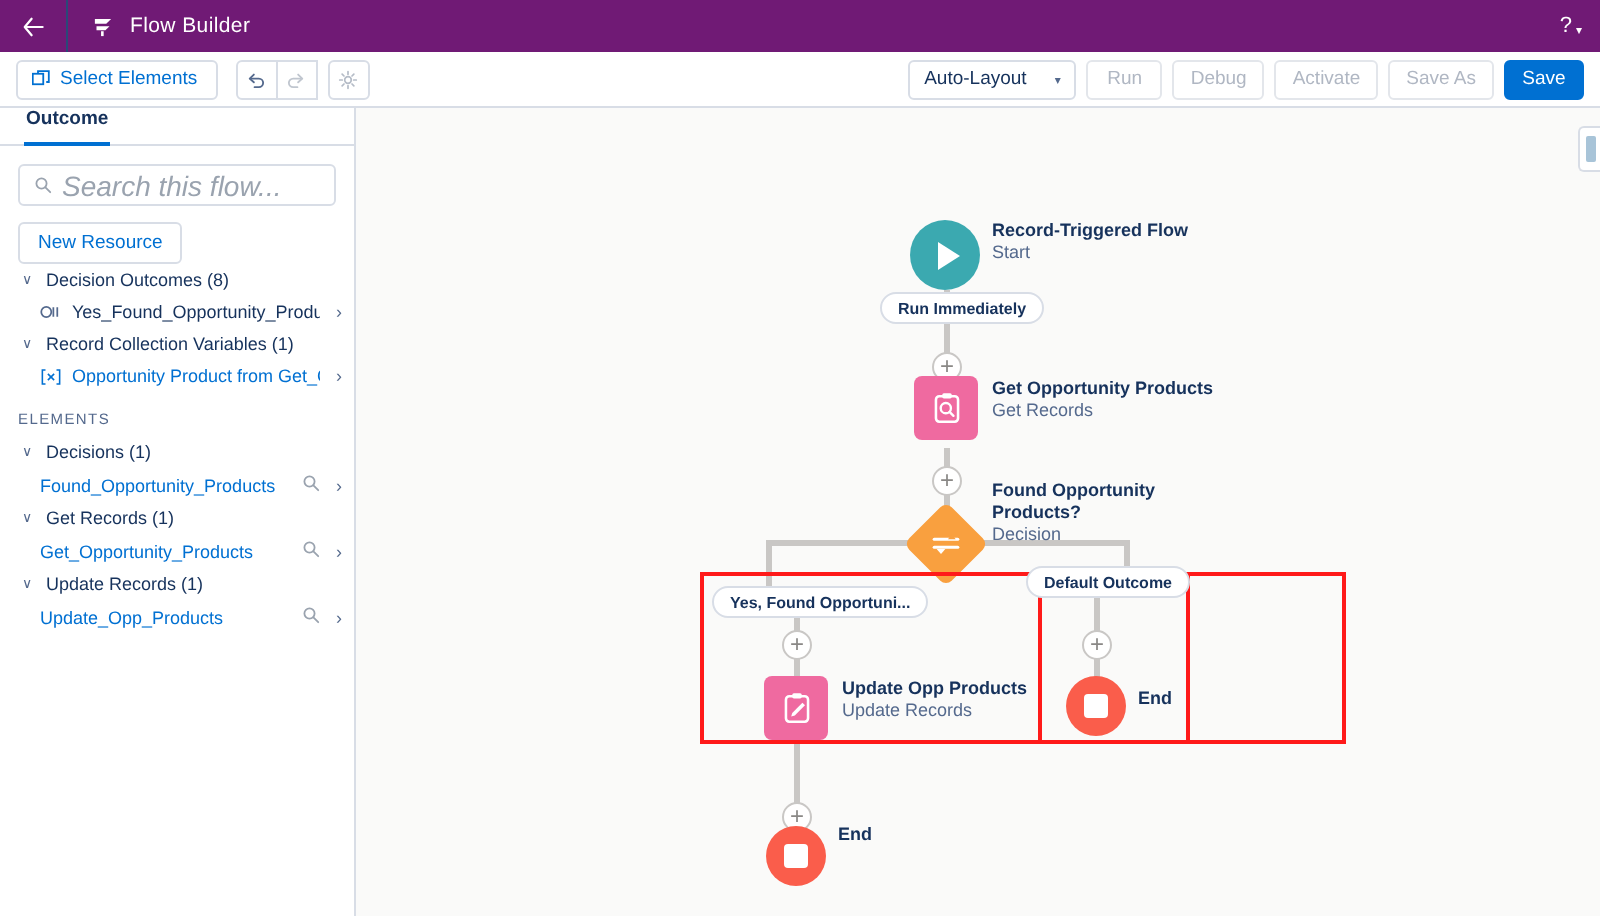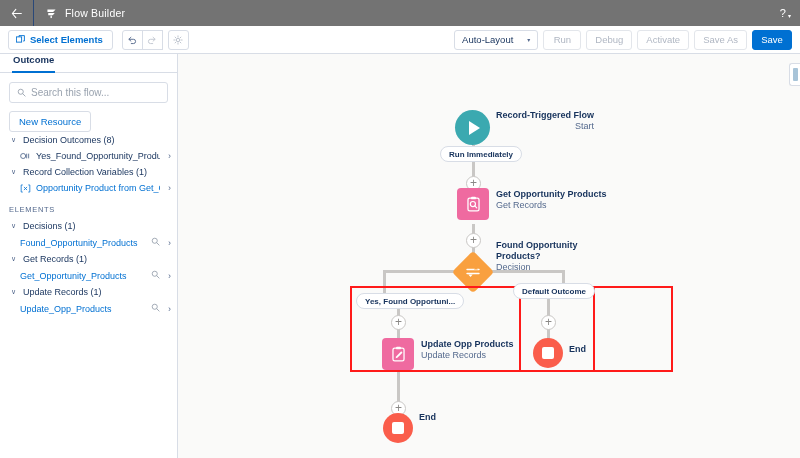--- a/index.html
+++ b/index.html
@@ -7,21 +7,21 @@
     width: 800px; height: 458px;
     font-family: "Liberation Sans", sans-serif;
     background: #fff;
     overflow: hidden;
   }
   #app { position: relative; width: 800px; height: 458px; }
 
   
   .header {
     position: absolute; top: 0; left: 0; width: 800px; height: 26px;
-    background: #737373; display: flex; align-items: center;
+    background: #701a75; display: flex; align-items: center;
   }
   .hdr-back {
     width: 34px; height: 26px; display: flex; align-items: center; justify-content: center;
     color: #fff; font-size: 12px; border-right: 1px solid #2a4878;
   }
   .hdr-flowicon {
     margin-left: 10px; width: 14px; height: 14px; display:flex; align-items:center; justify-content:center;
   }
   .hdr-title {
     color: #fff; font-size: 10.5px; margin-left: 7px; letter-spacing: .2px;
@@ -38,21 +38,21 @@
     background: #fff; border-bottom: 1px solid #d8dde6;
     display: flex; align-items: center; padding: 0 8px;
   }
   .btn {
     font-family: "Liberation Sans", sans-serif;
     font-size: 9.5px; border: 1px solid #d8dde6; background: #fff;
     border-radius: 3px; color: #0070d2; height: 20px;
     display: inline-flex; align-items: center; justify-content: center;
     padding: 0 8px; white-space: nowrap;
   }
-  .btn-select { gap: 5px; padding: 0 9px 0 7px; font-weight: bold; }
+  .btn-select { gap: 5px; padding: 0 9px 0 7px; }
   .icon-sq { width: 9px; height: 9px; display:block; }
   .icon-btn {
     width: 21px; height: 20px; border: 1px solid #d8dde6; background: #fff;
     display: inline-flex; align-items: center; justify-content: center;
     color: #54698d; font-size: 11px; margin-left: -1px;
   }
   .icon-btn.first { margin-left: 9px; border-radius: 3px 0 0 3px; }
   .icon-btn.mid { border-radius: 0; }
   .icon-btn.last { border-radius: 0 3px 3px 0; margin-left: 5px; border-radius: 3px; }
   .icon-btn.disabled { color: #b5bcc7; }
@@ -78,21 +78,21 @@
   .tabs { border-bottom: 1px solid #d8dde6; padding: 0 12px; display: flex; }
   .tab {
     font-size: 9.5px; font-weight: bold; color: #16325c; padding: 0 1px 6px;
     border-bottom: 2px solid #0070d2; margin-bottom: -1px;
   }
   .search-wrap { padding: 9px 9px 0; }
   .search-box {
     border: 1px solid #d8dde6; border-radius: 3px; height: 21px;
     display: flex; align-items: center; gap: 5px; padding: 0 7px;
   }
-  .search-box .ph { font-size: 10px; color: #9aa3af; }
+  .search-box .ph { font-size: 14px; color: #9aa3af; font-style: italic; }
   .newres-wrap { padding: 8px 9px 0; }
   .btn-newres { height: 21px; font-size: 9.5px; padding: 0 9px; }
   .sec-label {
     font-size: 7.5px; color: #54698d; letter-spacing: .7px;
     padding: 9px 9px 4px;
   }
   .grp {
     display: flex; align-items: center; gap: 5px;
     padding: 3px 9px; font-size: 9px; color: #16325c;
   }
@@ -361,21 +361,21 @@
     <div class="conn vline" style="left:219px; top:315px; height:33px;"></div>
 
     <div class="conn vline" style="left:369px; top:243px; height:18px;"></div>
     <div class="conn vline" style="left:369px; top:258px; height:27px;"></div>
 
     <div class="node" style="left:277px; top:56px;">
       <div class="circle-start">
           <div class="tri-play"></div>
         </div>
     </div>
-    <div class="nlabel" style="left:318px; top:56px;text-align:right;">
+    <div class="nlabel" style="left:318px; top:56px;">
       <div class="t1">Record-Triggered Flow</div>
       <div class="t2">Start</div>
     </div>
 
     <div class="pill" style="left:262px; top:92px;">Run Immediately</div>
 
     <div class="plus" style="left:288px; top:122px;">
         <span>+</span>
       </div>
 

